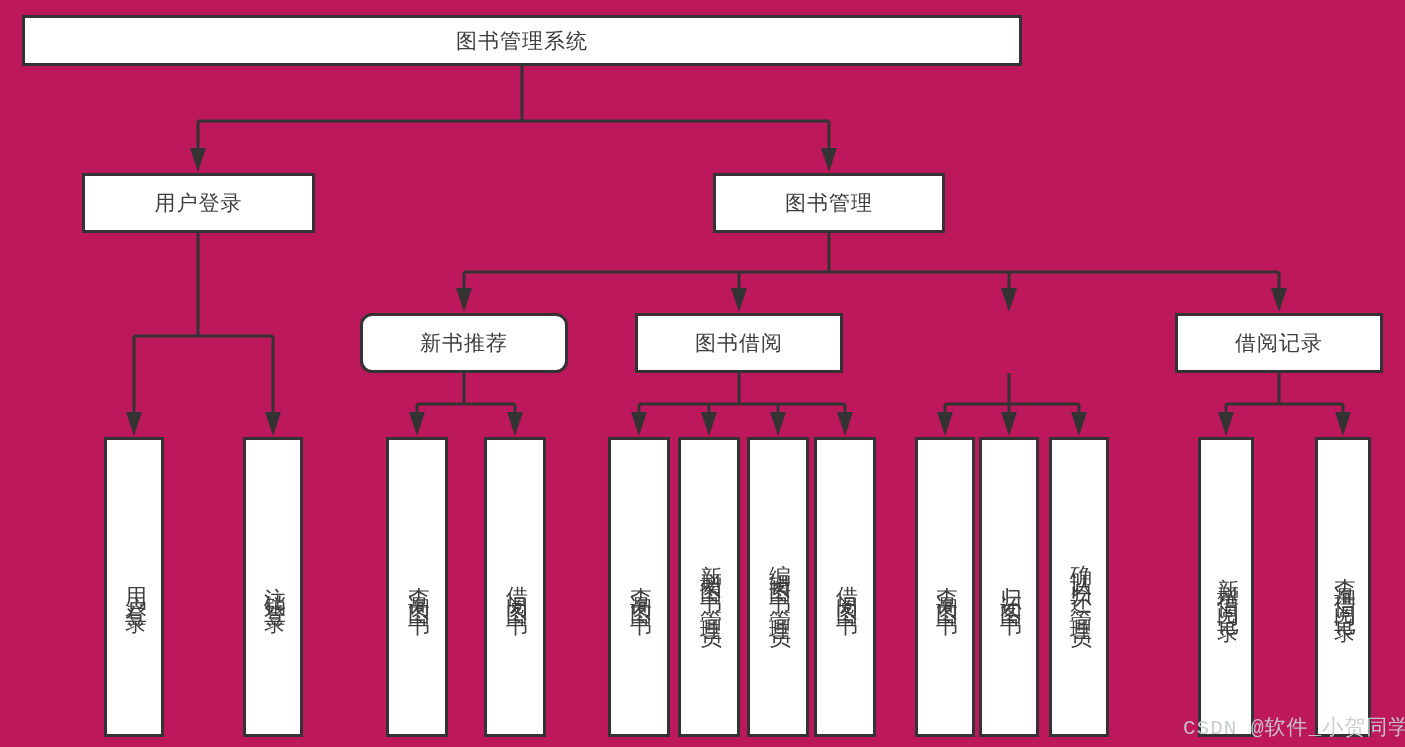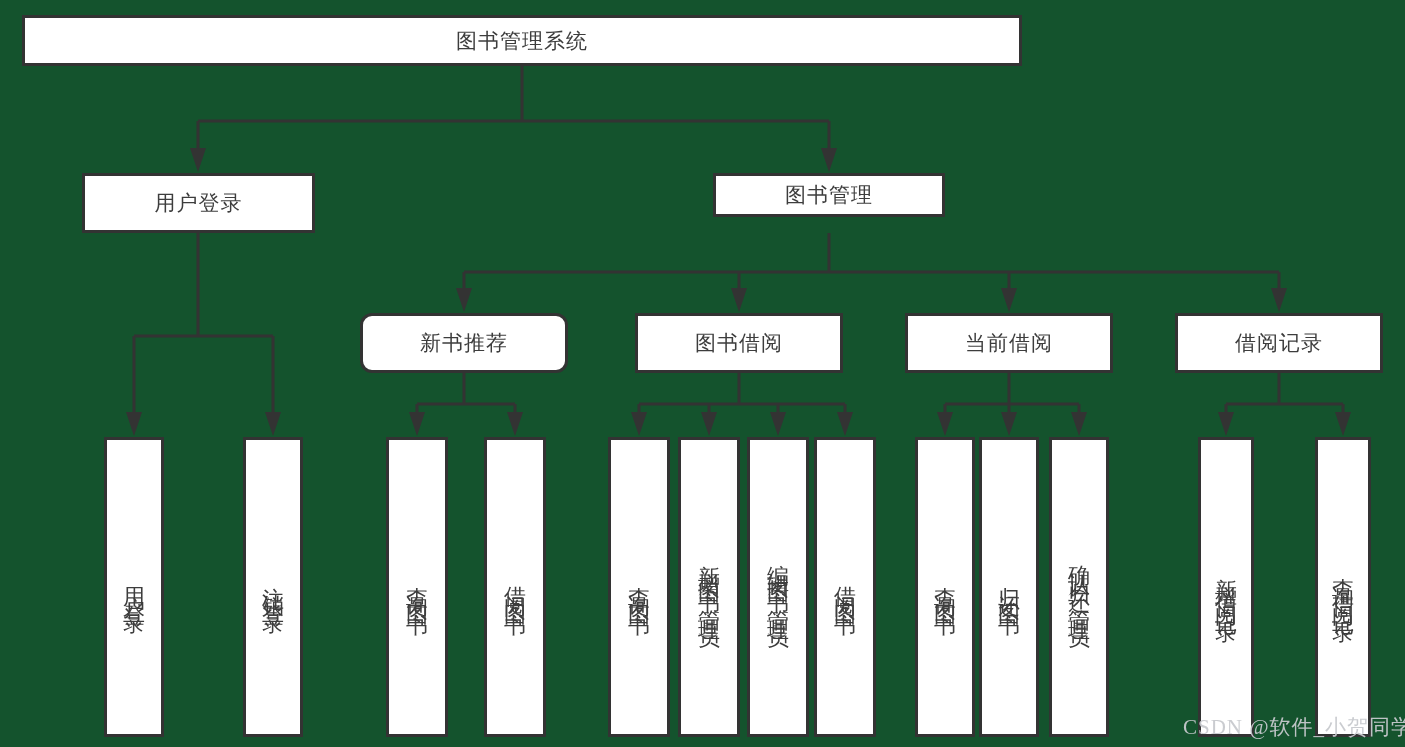--- a/index.html
+++ b/index.html
@@ -1,37 +1,37 @@
 <!DOCTYPE html>
 <html><head>
 <meta charset="utf-8">
 <style>
   html, body { margin: 0; padding: 0; background: #ffffff; }
   .canvas {
     position: relative;
     width: 1405px;
     height: 747px;
-    background: #14532d;
-    font-family: Liberation Serif, serif;
+    background: #be185d;
+    font-family: Liberation Mono, monospace;
     overflow: hidden;
   }
   .node {
     position: absolute;
     box-sizing: border-box;
     border: 3px solid #333333;
     background: #ffffff;
     display: flex;
     align-items: center;
     justify-content: center;
     color: #3d3d3d;
   }
   .h-node { font-size: 21px; letter-spacing: 1px; }
   .root-node   { left: 22px;  top: 15px;  width: 1000px; height: 51px; }
   .ulogin-node { left: 82px;  top: 173px; width: 233px;  height: 60px; }
-  .bmgmt-node  { left: 713px; top: 173px; width: 232px;  height: 44px; }
+  .bmgmt-node  { left: 713px; top: 173px; width: 232px;  height: 60px; }
   .l3-node     { top: 313px; width: 208px; height: 60px; }
   .l3-a { left: 360px; border-radius: 12px; }
   .l3-b { left: 635px; }
   .l3-c { left: 905px; }
   .l3-d { left: 1175px; }
   .leaf {
     position: absolute;
     top: 437px;
     height: 300px;
     box-sizing: border-box;
@@ -133,23 +133,20 @@
   <div class="node bmgmt-node h-node">
     <span>图书管理</span>
   </div>
 
   <div class="node l3-node l3-a h-node">
     <span>新书推荐</span>
   </div>
   <div class="node l3-node l3-b h-node">
     <span>图书借阅</span>
   </div>
-  <div class="node l3-node l3-c h-node">
-    <span>当前借阅</span>
-  </div>
   <div class="node l3-node l3-d h-node">
     <span>借阅记录</span>
   </div>
 
   <div class="leaf ul1">
     <span class="vtext">用户登录</span>
   </div>
   <div class="leaf ul2">
     <span class="vtext">注销登录</span>
   </div>

